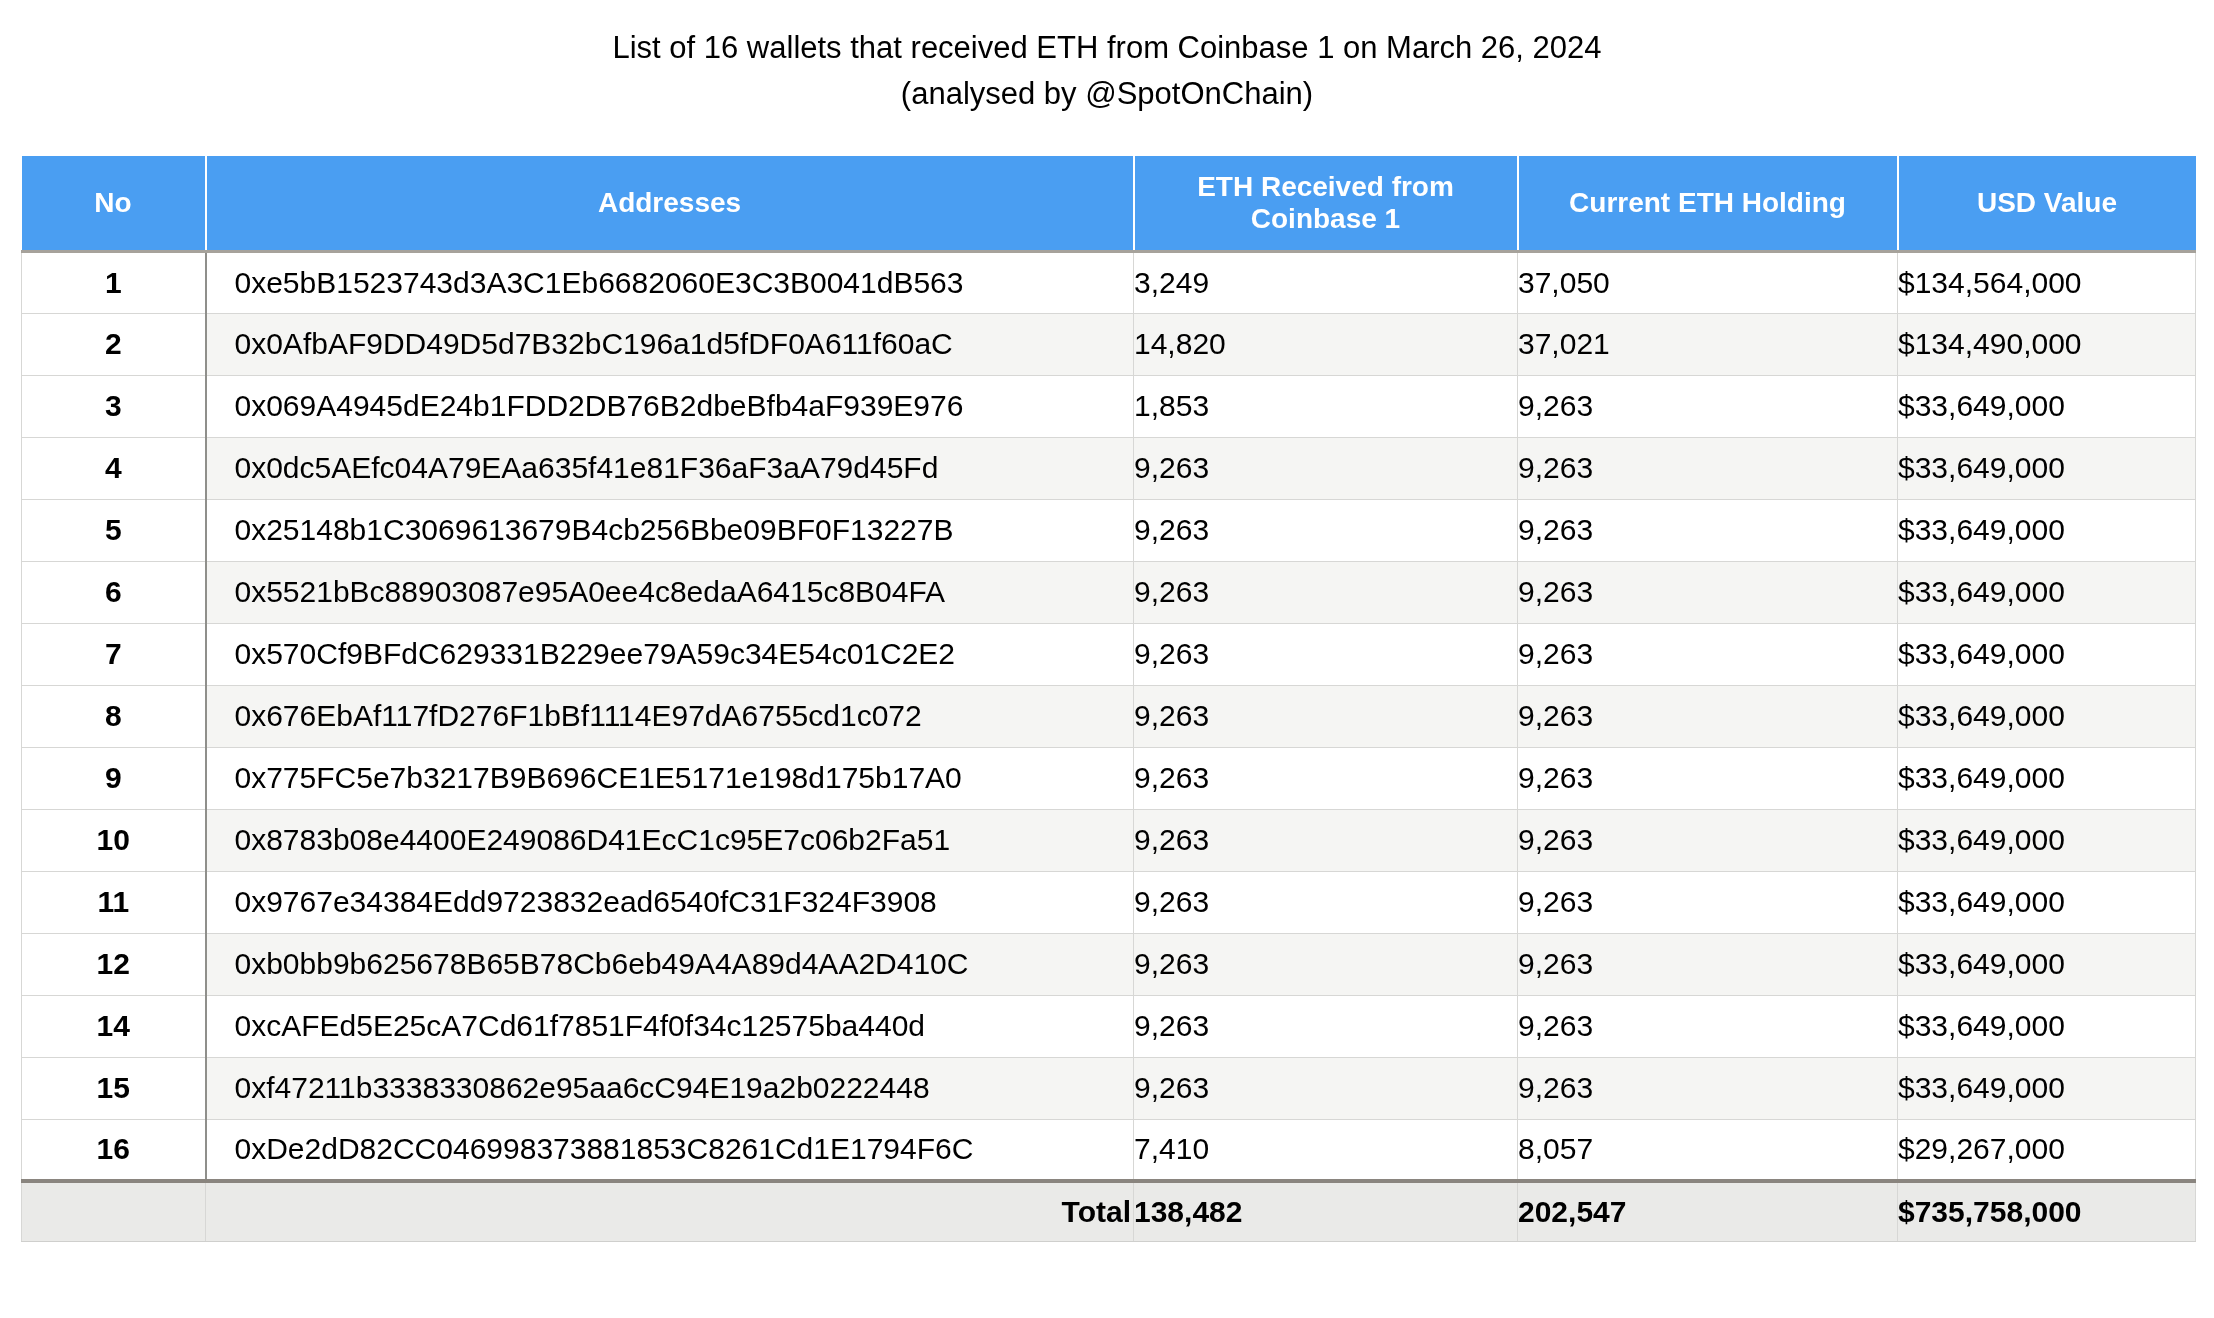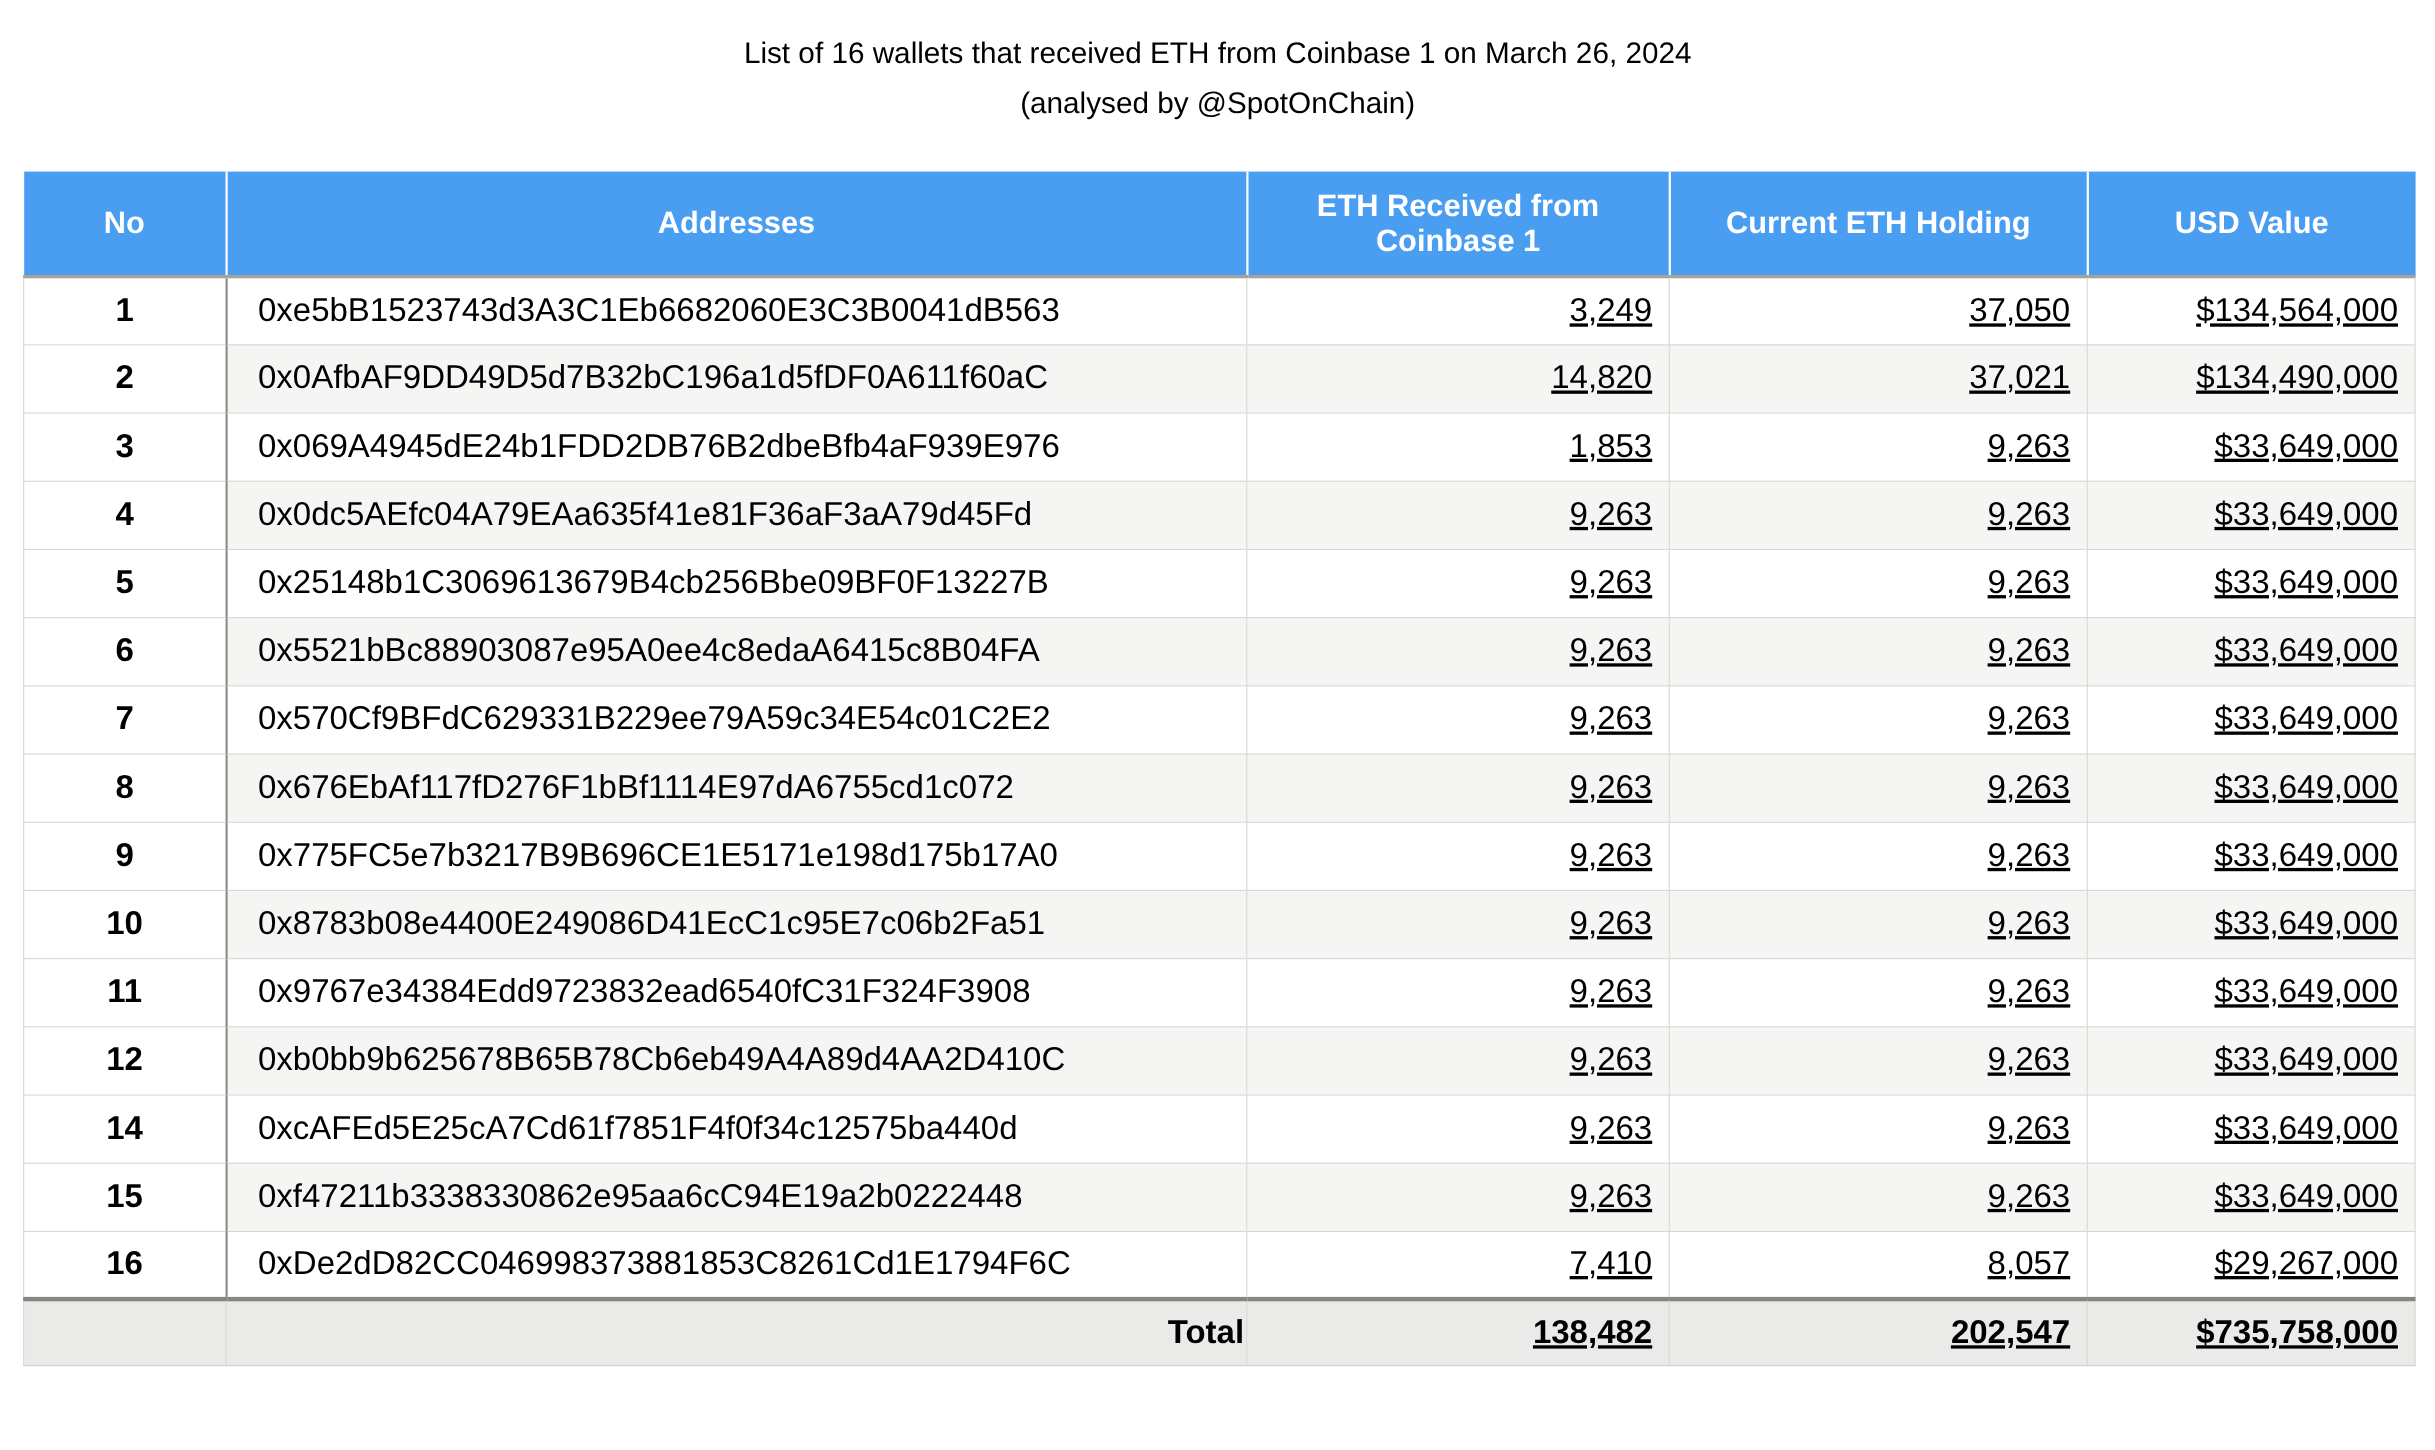--- a/index.html
+++ b/index.html
@@ -25,21 +25,21 @@
     height: 1318px;
     background: #ffffff;
     overflow: hidden;
   }
   .title-block {
     position: absolute;
     top: 25px;
     left: 0;
     width: 2214px;
     text-align: center;
-    font-size: 27px;
+    font-size: 31px;
     line-height: 46px;
     color: var(--text-color);
   }
   table.wallets {
     position: absolute;
     left: 21px;
     top: 156px;
     width: 2174px;
     border-collapse: collapse;
     table-layout: fixed;
@@ -67,21 +67,21 @@
     border-bottom: 1px solid var(--border-light);
   }
   tbody td:first-child {
     border-left: 1px solid var(--border-light);
     border-right: 2px solid var(--border-medium);
     font-weight: bold;
     text-align: center;
   }
   tbody tr:nth-child(even) td:not(:first-child) { background: var(--row-alt-bg); }
   td.address { text-align: left; padding-left: 28px; }
-  td.num { text-align: right; padding-right: 15px; text-decoration: underline; }
+  td.num { text-align: left; padding-right: 15px; }
   tfoot td {
     height: 60px;
     background: var(--total-bg);
     font-weight: bold;
     vertical-align: middle;
     border-top: 4px solid var(--border-heavy);
     border-bottom: 1px solid #cfcfcd;
     border-right: 1px solid var(--border-light);
   }
   tfoot td:first-child { border-left: 1px solid var(--border-light); }

